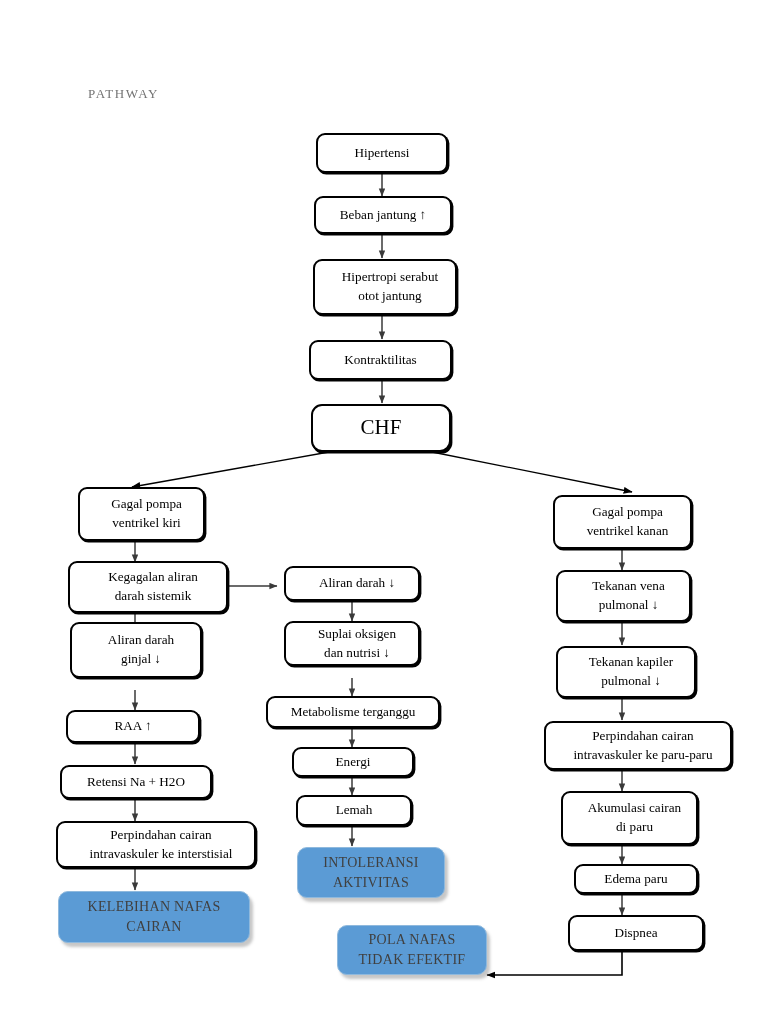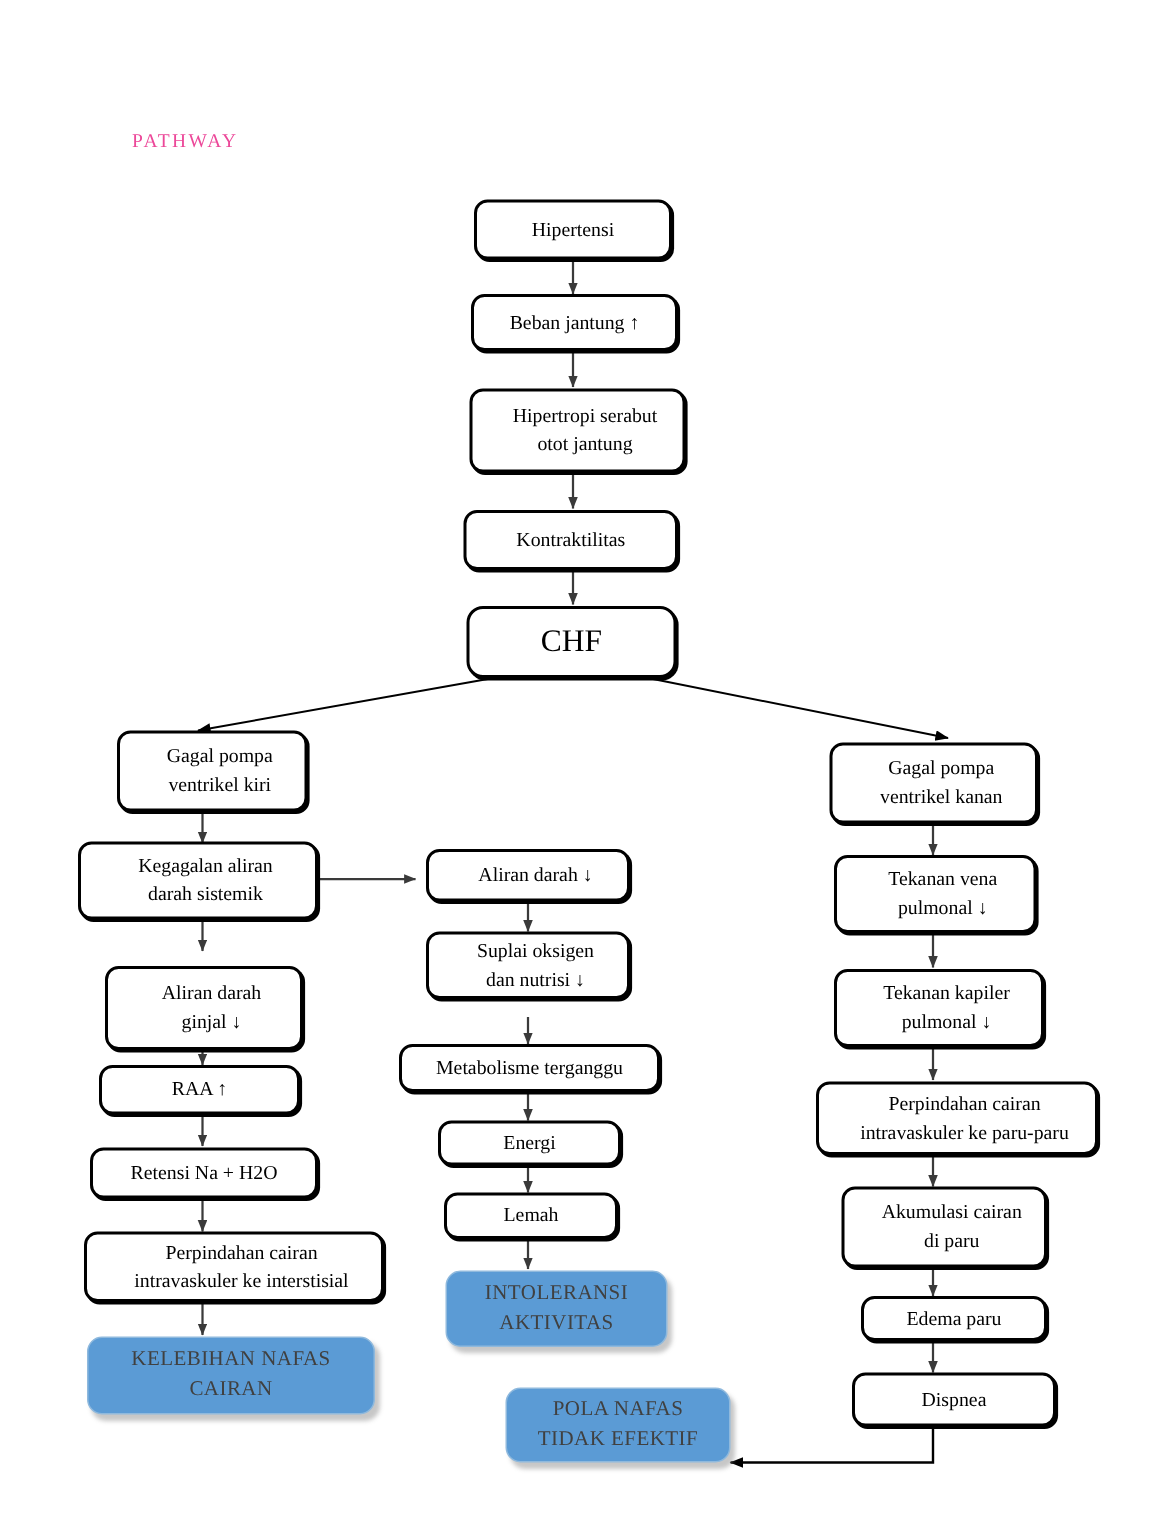--- a/index.html
+++ b/index.html
@@ -23,21 +23,21 @@
     height: 1024px;
     pointer-events: none;
   }
   .title {
     position: absolute;
     left: 88px;
     top: 86px;
     font-family: "Liberation Serif", "DejaVu Serif", serif;
     font-size: 13px;
     letter-spacing: 1.6px;
-    color: #ec4899;
+    color: #737373;
     white-space: nowrap;
   }
   .node {
     position: absolute;
     box-sizing: border-box;
     border: 2.2px solid #000;
     border-radius: 9px;
     background: #ffffff;
     color: #000;
     font-size: 13.2px;
@@ -154,26 +154,26 @@
 
   <div class="node c big" style="left:311px; top:404px; width:140px; height:48px;">
     <span class="txt">CHF</span>
   </div>
 
   <div class="node l" style="left:78px; top:487px; width:127px; height:54px;">
     <span class="txt">Gagal pompa
 ventrikel kiri</span>
   </div>
 
-  <div class="node l" style="left:52px; top:561px; width:160px; height:52px;">
+  <div class="node l" style="left:68px; top:561px; width:160px; height:52px;">
     <span class="txt">Kegagalan aliran
 darah sistemik</span>
   </div>
 
-  <div class="node l" style="left:70px; top:644px; width:132px; height:56px;">
+  <div class="node l" style="left:70px; top:622px; width:132px; height:56px;">
     <span class="txt">Aliran darah
 ginjal    ↓</span>
   </div>
 
   <div class="node c" style="left:66px; top:710px; width:134px; height:33px;">
     <span class="txt">RAA ↑</span>
   </div>
 
   <div class="node c" style="left:60px; top:765px; width:152px; height:34px;">
     <span class="txt">Retensi Na + H2O</span>

